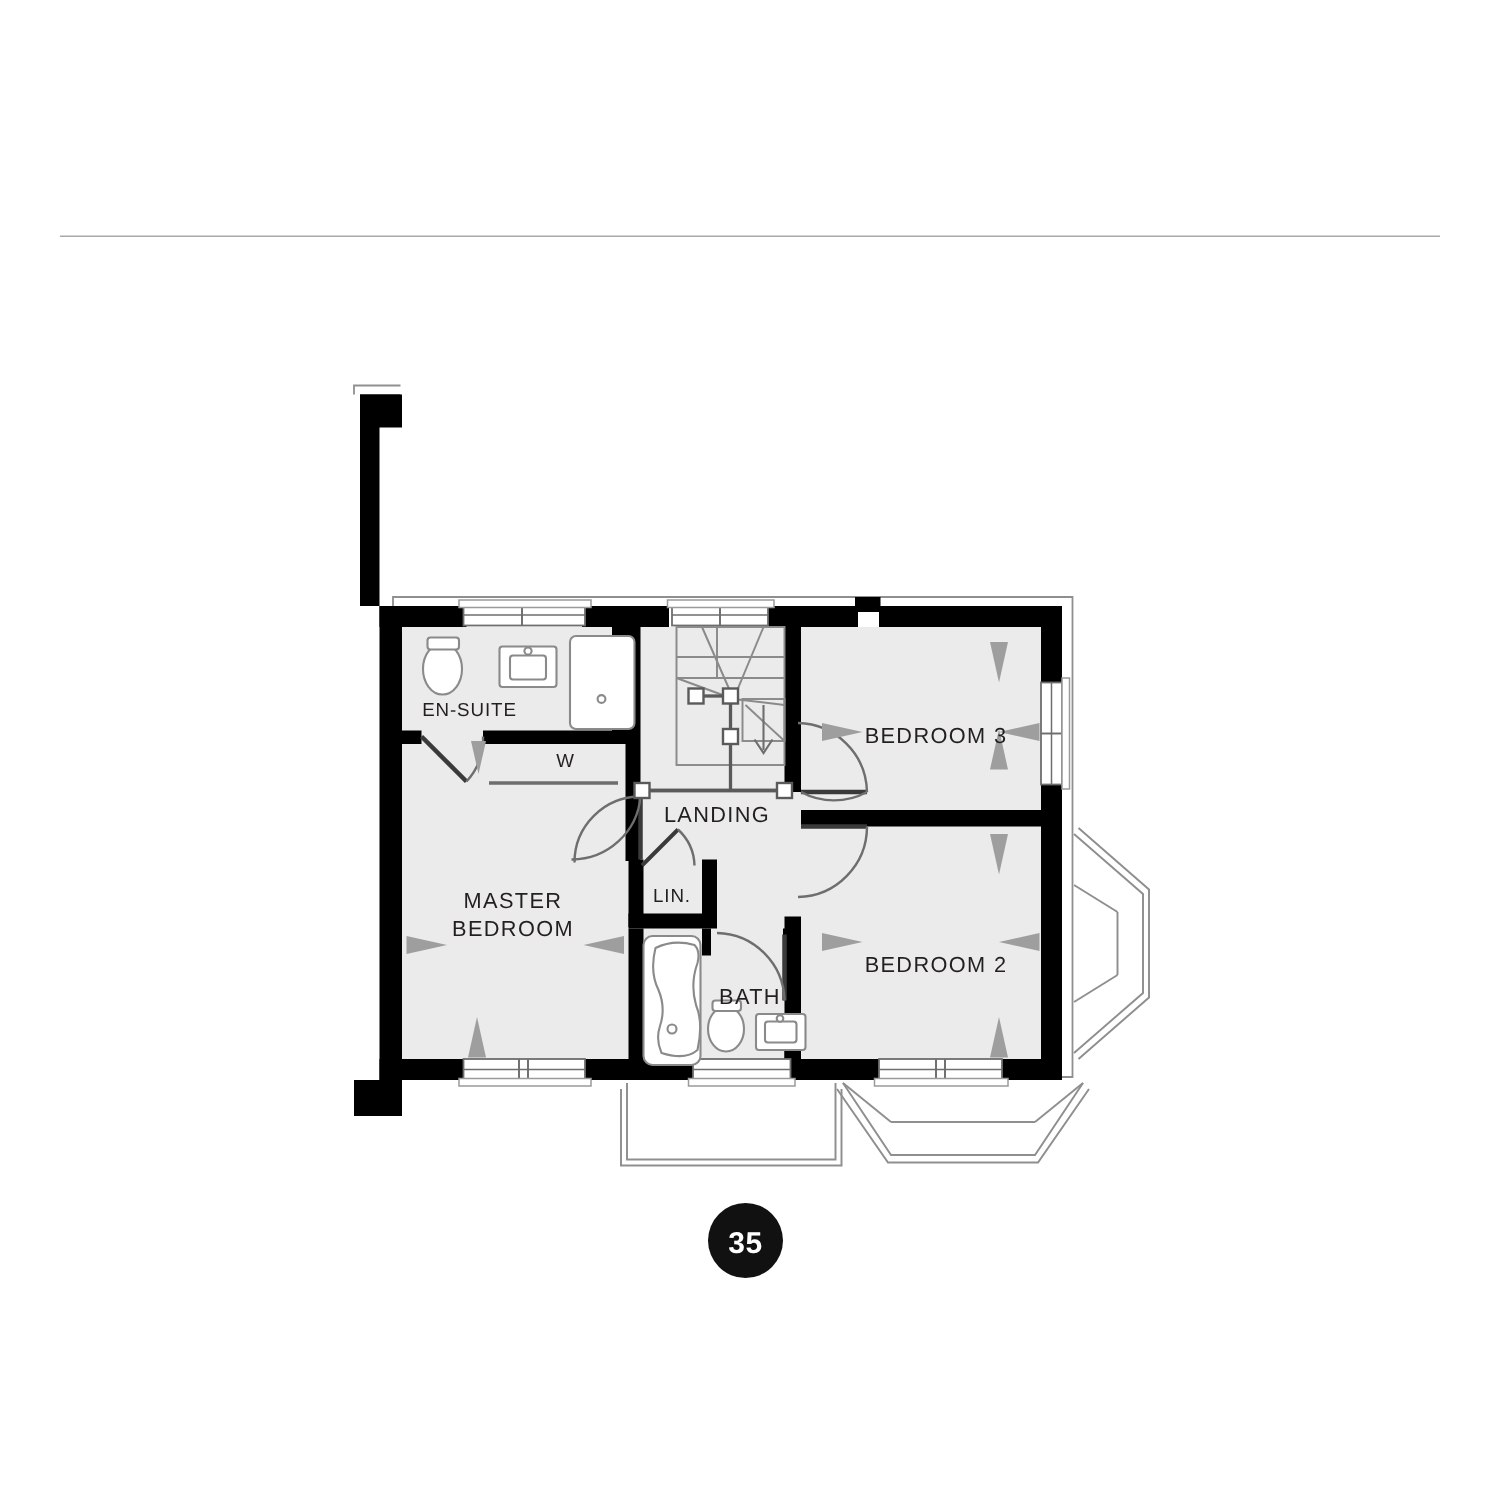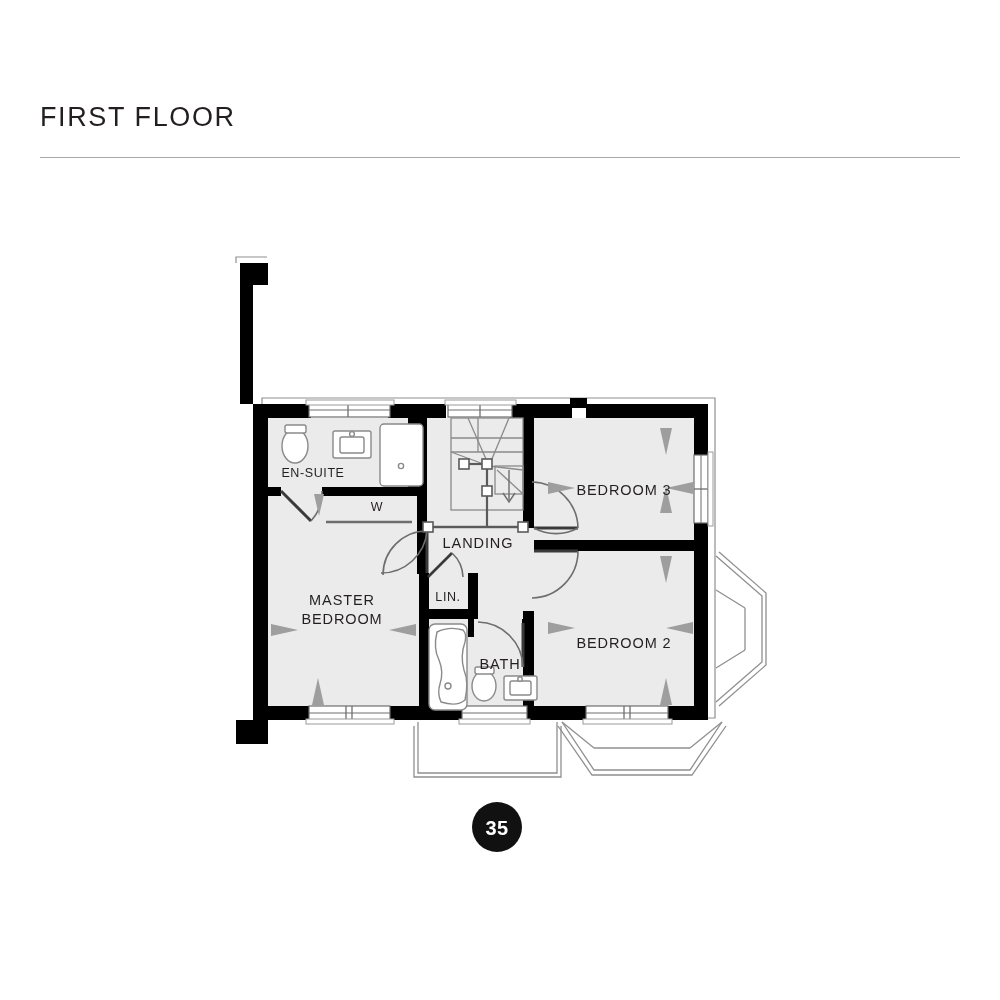--- a/index.html
+++ b/index.html
@@ -69,21 +69,20 @@
     fill: #ffffff;
     text-anchor: middle;
     letter-spacing: 0.4px;
   }
 </style>
 </head>
 <body>
 
 <div id="page">
 
-  <div id="floor-title">FIRST FLOOR</div>
 
   <div id="title-rule"></div>
 
   <div id="plan-wrap">
     <svg id="plan-svg" viewBox="0 0 1000 1000" xmlns="http://www.w3.org/2000/svg">
 
       <g fill="none" stroke="#8f8f8f" stroke-width="1.2">
 
         <path d="M262,404 L262,398 L715,398 L715,718 L262,718"></path>
 

